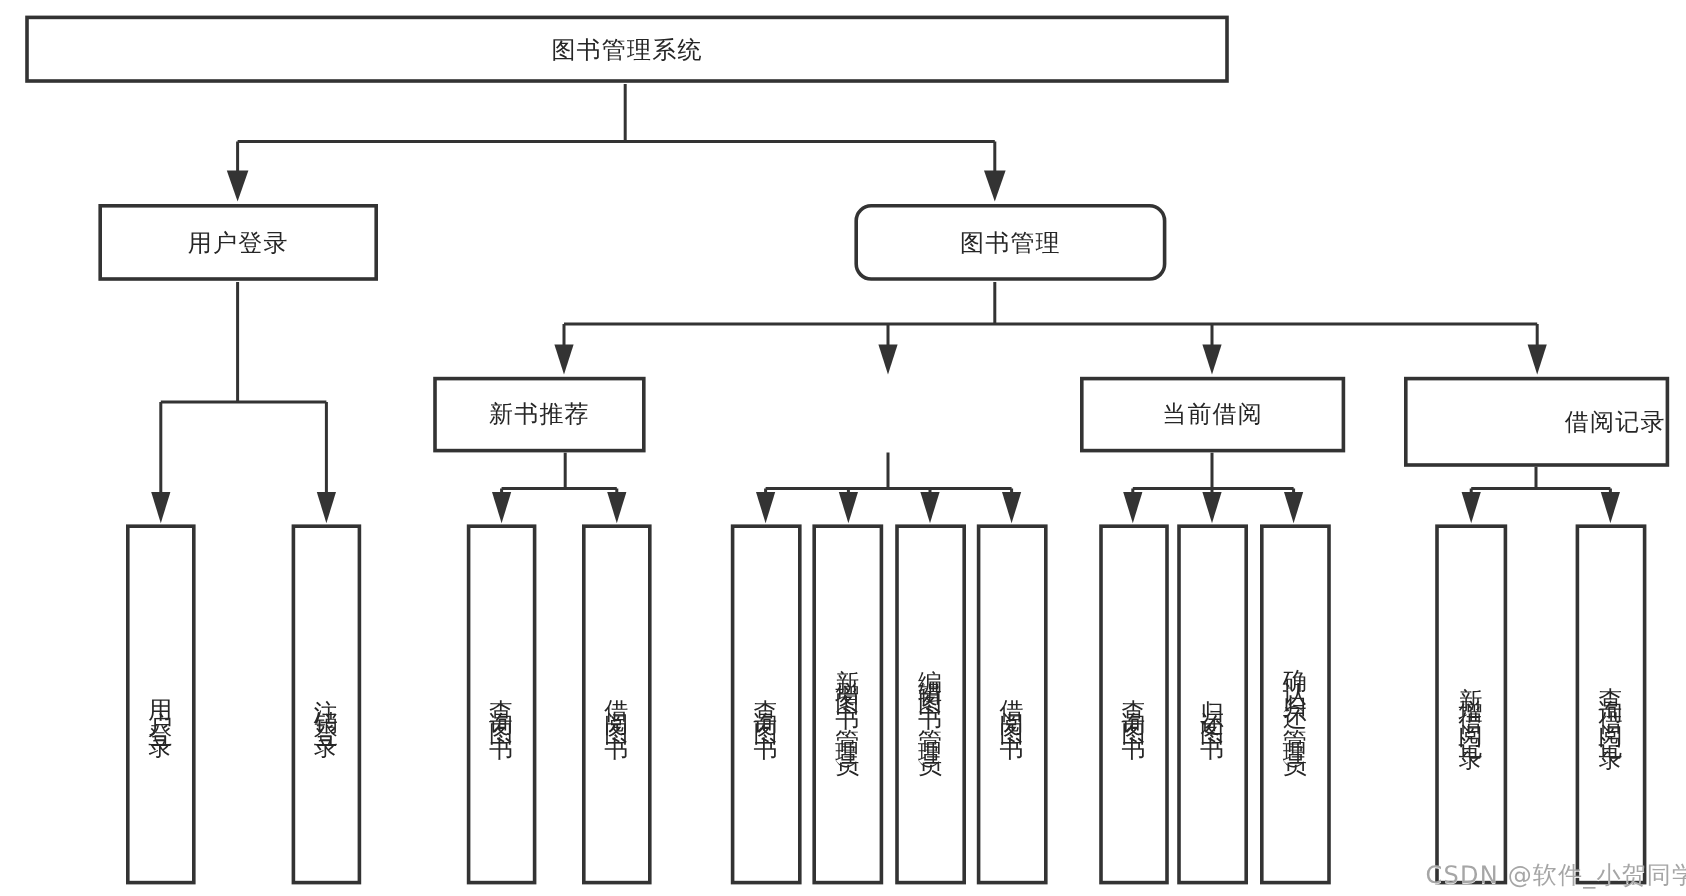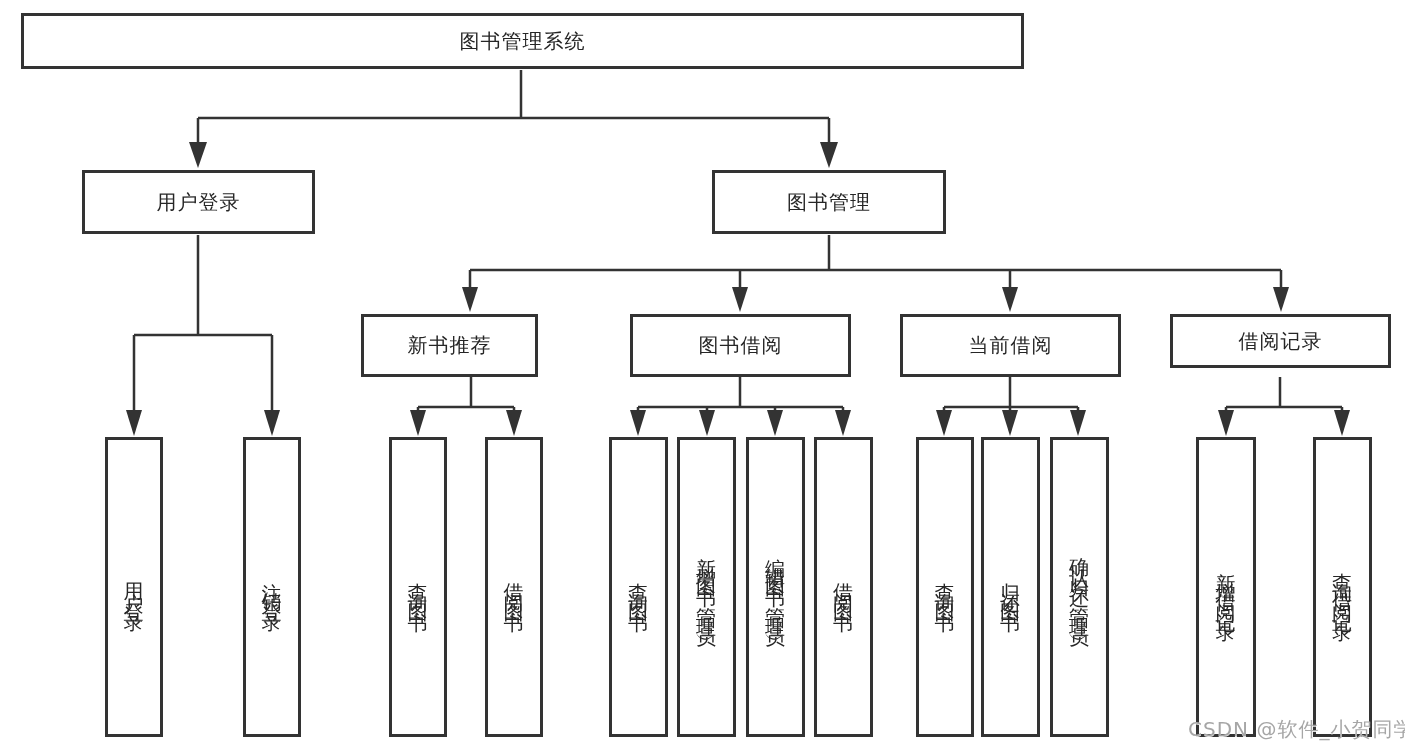--- a/index.html
+++ b/index.html
@@ -72,34 +72,31 @@
     </g>
   </svg>
 
   <div class="box h" style="left:21px;top:13px;width:1003px;height:56px;">
     <span>图书管理系统</span>
   </div>
 
   <div class="box h" style="left:82px;top:170px;width:233px;height:64px;">
     <span>用户登录</span>
   </div>
-  <div class="box h" style="left:712px;top:170px;width:234px;height:64px;">
+  <div class="box h" style="left:712px;top:170px;width:260px;height:64px;border-radius:14px;">
     <span>图书管理</span>
   </div>
 
   <div class="box h" style="left:361px;top:314px;width:177px;height:63px;">
     <span>新书推荐</span>
   </div>
-  <div class="box h" style="left:630px;top:314px;width:221px;height:63px;">
-    <span>图书借阅</span>
-  </div>
   <div class="box h" style="left:900px;top:314px;width:221px;height:63px;justify-content:center;">
     <span>当前借阅</span>
   </div>
-  <div class="box h" style="left:1170px;top:314px;width:221px;height:54px;">
+  <div class="box h" style="left:1170px;top:314px;width:221px;height:75px;justify-content:flex-end;">
     <span>借阅记录</span>
   </div>
 
   <div class="box v" style="left:105px;top:437px;width:58px;height:300px;">
     <span class="vtext">用户登录</span>
   </div>
   <div class="box v" style="left:243px;top:437px;width:58px;height:300px;">
     <span class="vtext">注销登录</span>
   </div>
 

